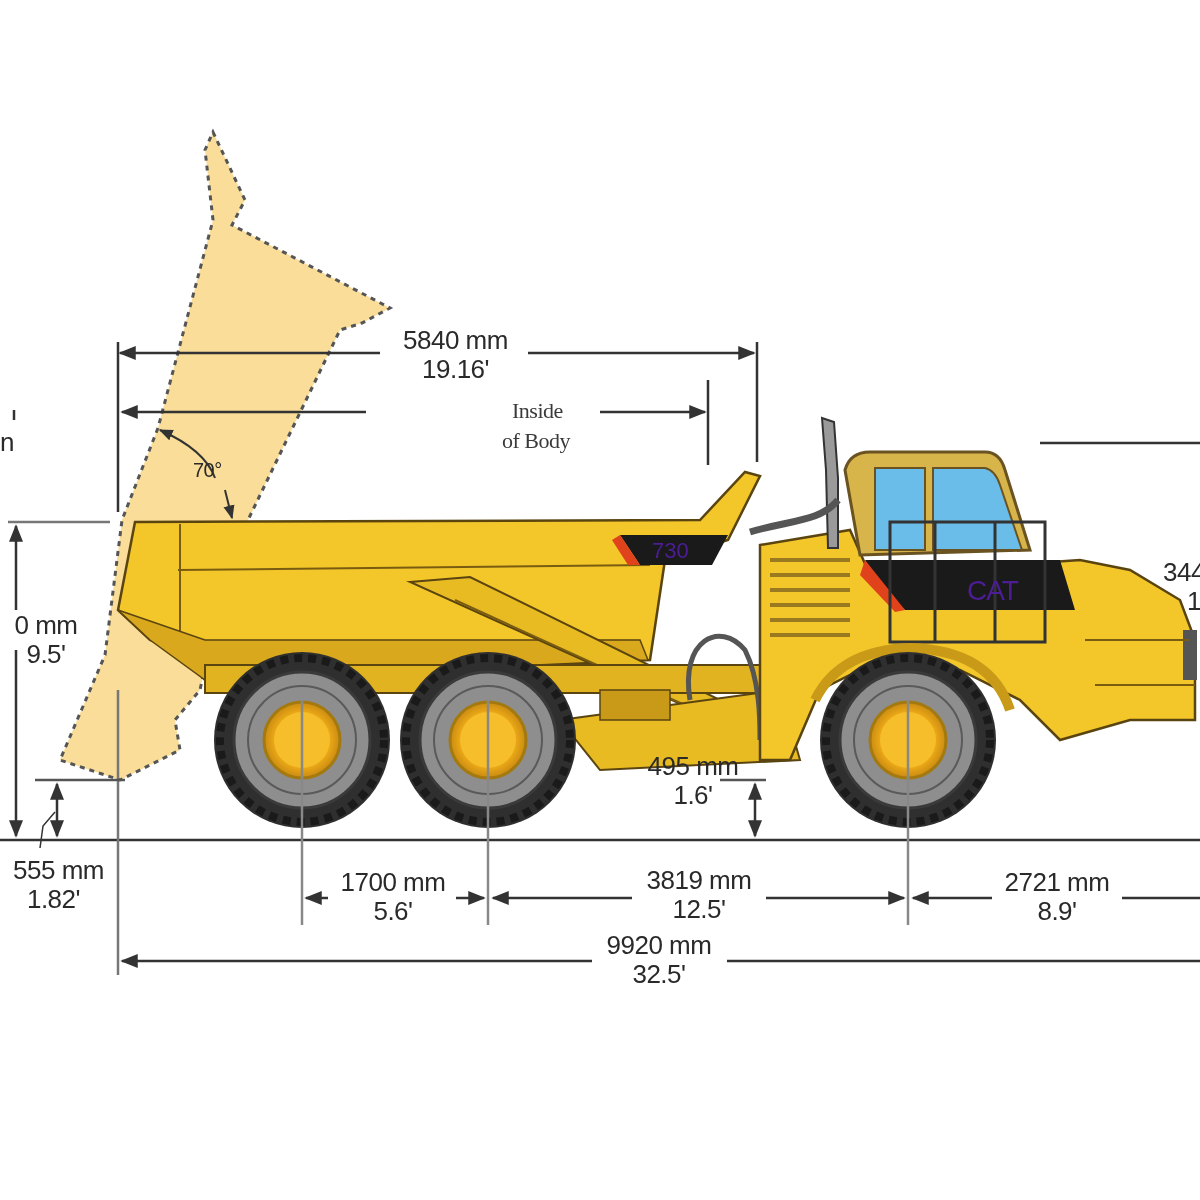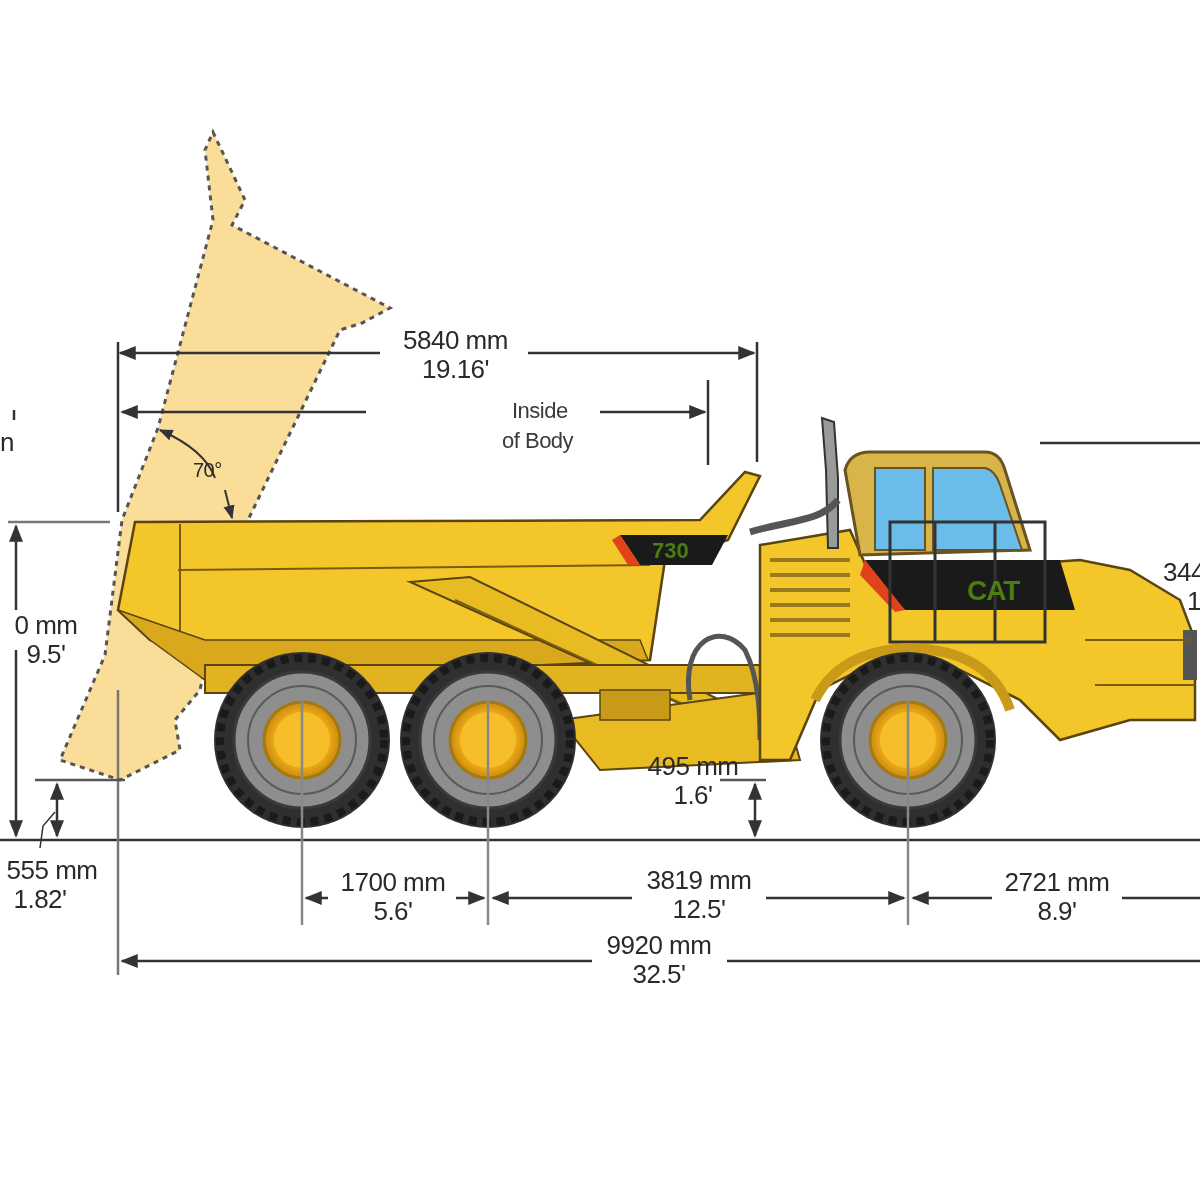--- a/index.html
+++ b/index.html
@@ -1,21 +1,21 @@
 <!DOCTYPE html>
 <html><head>
 <meta charset="utf-8">
 <style>
   html, body { margin: 0; padding: 0; background: #ffffff; }
   body { width: 1200px; height: 1200px; position: relative; overflow: hidden; font-family: "Liberation Sans", sans-serif; }
   #stage { position: absolute; left: 0; top: 0; width: 1200px; height: 1200px; }
   .lbl { position: absolute; font-family: "Liberation Sans", sans-serif; font-weight: normal; color: #2a2a2a; text-align: center; line-height: 29px; font-size: 26px; white-space: nowrap; letter-spacing: -0.5px; }
   .lbl .l2 { display: block; }
-  .lbl-light { font-weight: normal; font-size: 22px; line-height: 30px; color: #3a3a3a; text-align: left; }
-  .decal { position: absolute; font-weight: bold; color: #4d7c0f; font-family: "Liberation Sans", sans-serif; }
+  .lbl-light { font-weight: normal; font-size: 22px; line-height: 30px; color: #3a3a3a; text-align: left; font-family: Liberation Serif, serif; }
+  .decal { position: absolute; font-weight: normal; color: #4c1d95; font-family: "Liberation Sans", sans-serif; }
 </style>
 </head>
 <body>
 
 <div id="stage">
 
   <svg width="1200" height="1200" viewBox="0 0 1200 1200" xmlns="http://www.w3.org/2000/svg" style="position:absolute;left:0;top:0;">
     <defs>
       <marker id="arr" viewBox="0 0 10 10" refX="9" refY="5" markerWidth="7" markerHeight="7" orient="auto-start-reverse">
         <path d="M0,1 L10,5 L0,9 z" fill="#333"></path>
@@ -177,21 +177,21 @@
 
   <div class="lbl" style="left:193px;top:456px;font-size:20px;">70°</div>
 
   <div class="lbl" style="left:0px;top:428px;">n</div>
 
   <div class="lbl" style="left:7px;top:611px;text-align:center;width:78px;">
     <span class="l2">0 mm</span>
     <span class="l2">9.5'</span>
   </div>
 
-  <div class="lbl" style="left:0px;top:856px;width:104px;">
+  <div class="lbl" style="left:0px;top:856px;width:104px;text-align:right;">
     <span class="l2">555 mm</span>
     <span class="l2" style="padding-right:24px;">1.82'</span>
   </div>
 
   <div class="lbl" style="left:638px;top:752px;width:110px;">
     <span class="l2">495 mm</span>
     <span class="l2">1.6'</span>
   </div>
 
   <div class="lbl" style="left:330px;top:868px;width:126px;">

